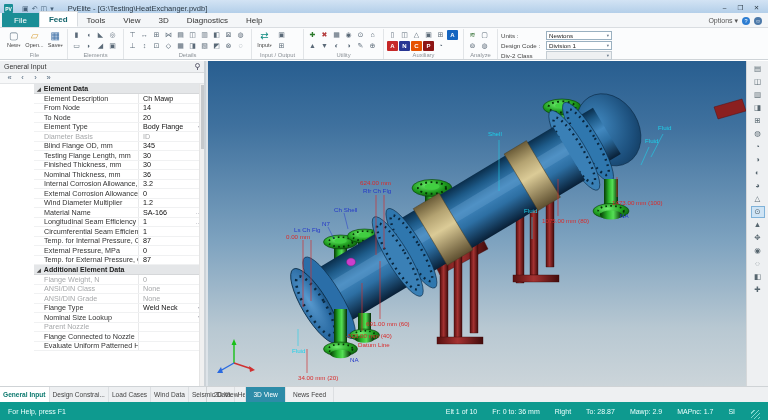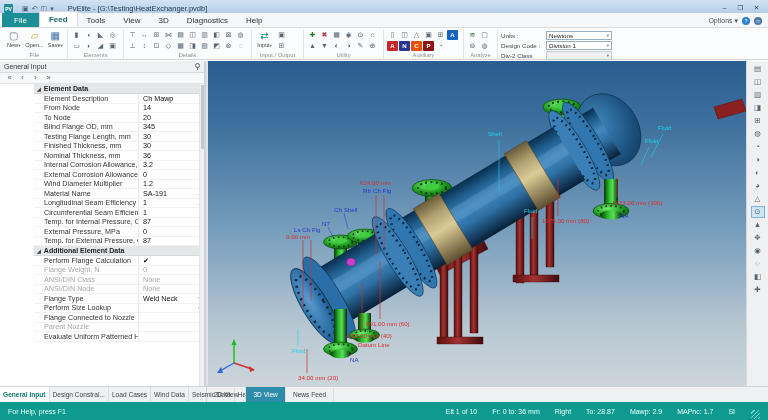--- a/index.html
+++ b/index.html
@@ -334,21 +334,35 @@
           </div>
 
           <div class="prow" data-dim="">
             <span class="plab">To Node</span>
             <span class="pval">
                 <span>20</span>
                 <span class="pctrl"></span>
               </span>
           </div>
 
-
+          <div class="prow" data-dim="">
+            <span class="plab">Element Type</span>
+            <span class="pval">
+                <span>Body Flange</span>
+                <span class="pctrl">▾</span>
+              </span>
+          </div>
+
+          <div class="prow" data-dim="1">
+            <span class="plab">Diameter Basis</span>
+            <span class="pval">
+                <span>ID</span>
+                <span class="pctrl"></span>
+              </span>
+          </div>
 
           <div class="prow" data-dim="">
             <span class="plab">Blind Flange OD, mm</span>
             <span class="pval">
                 <span>345</span>
                 <span class="pctrl"></span>
               </span>
           </div>
 
           <div class="prow" data-dim="">
@@ -395,21 +409,21 @@
             <span class="plab">Wind Diameter Multiplier</span>
             <span class="pval">
                 <span>1.2</span>
                 <span class="pctrl"></span>
               </span>
           </div>
 
           <div class="prow" data-dim="">
             <span class="plab">Material Name</span>
             <span class="pval">
-                <span>SA-191</span>
+                <span>SA-166</span>
                 <span class="pctrl">…</span>
               </span>
           </div>
 
           <div class="prow" data-dim="">
             <span class="plab">Longitudinal Seam Efficiency</span>
             <span class="pval">
                 <span>1</span>
                 <span class="pctrl">…</span>
               </span>
@@ -446,78 +460,71 @@
                 <span>87</span>
                 <span class="pctrl"></span>
               </span>
           </div>
         </div>
         <div class="psec">
           <span class="psec-marker">◢</span>
           <span>Additional Element Data</span>
         </div>
         <div>
-          <div class="prow" data-dim="">
-            <span class="plab">Perform Flange Calculation</span>
-            <span class="pval">
-                <span>✔</span>
-                <span class="pctrl"></span>
-              </span>
-          </div>
 
           <div class="prow" data-dim="1">
             <span class="plab">Flange Weight, N</span>
             <span class="pval">
                 <span>0</span>
                 <span class="pctrl"></span>
               </span>
           </div>
 
           <div class="prow" data-dim="1">
             <span class="plab">ANSI/DIN Class</span>
             <span class="pval">
                 <span>None</span>
                 <span class="pctrl"></span>
               </span>
           </div>
 
           <div class="prow" data-dim="1">
-            <span class="plab">ANSI/DIN Node</span>
+            <span class="plab">ANSI/DIN Grade</span>
             <span class="pval">
                 <span>None</span>
                 <span class="pctrl"></span>
               </span>
           </div>
 
           <div class="prow" data-dim="">
             <span class="plab">Flange Type</span>
             <span class="pval">
                 <span>Weld Neck</span>
                 <span class="pctrl">▾</span>
               </span>
           </div>
 
           <div class="prow" data-dim="">
-            <span class="plab">Perform Size Lookup</span>
+            <span class="plab">Nominal Size Lookup</span>
             <span class="pval">
                 <span></span>
                 <span class="pctrl">▾</span>
               </span>
           </div>
 
-          <div class="prow" data-dim="">
-            <span class="plab">Flange Connected to Nozzle</span>
-            <span class="pval">
-                <span></span>
-                <span class="pctrl"></span>
-              </span>
-          </div>
-
           <div class="prow" data-dim="1">
             <span class="plab">Parent Nozzle</span>
+            <span class="pval">
+                <span></span>
+                <span class="pctrl"></span>
+              </span>
+          </div>
+
+          <div class="prow" data-dim="">
+            <span class="plab">Flange Connected to Nozzle</span>
             <span class="pval">
                 <span></span>
                 <span class="pctrl"></span>
               </span>
           </div>
 
           <div class="prow" data-dim="">
             <span class="plab">Evaluate Uniform Patterned Holes?</span>
             <span class="pval">
                 <span></span>

